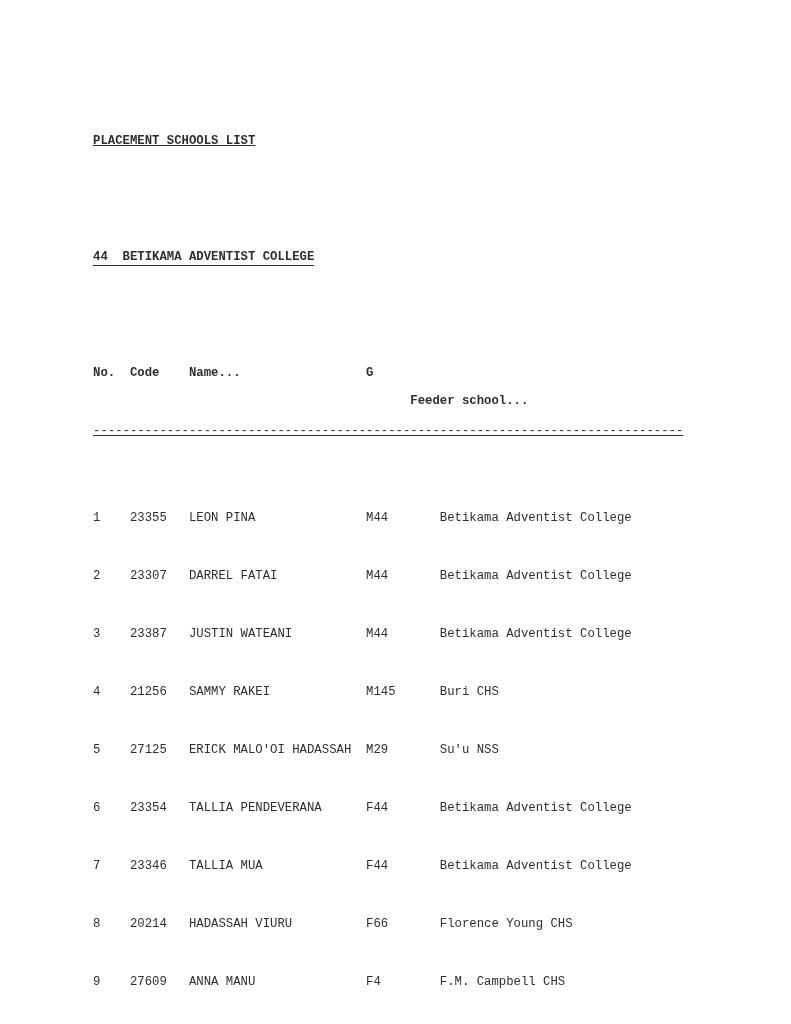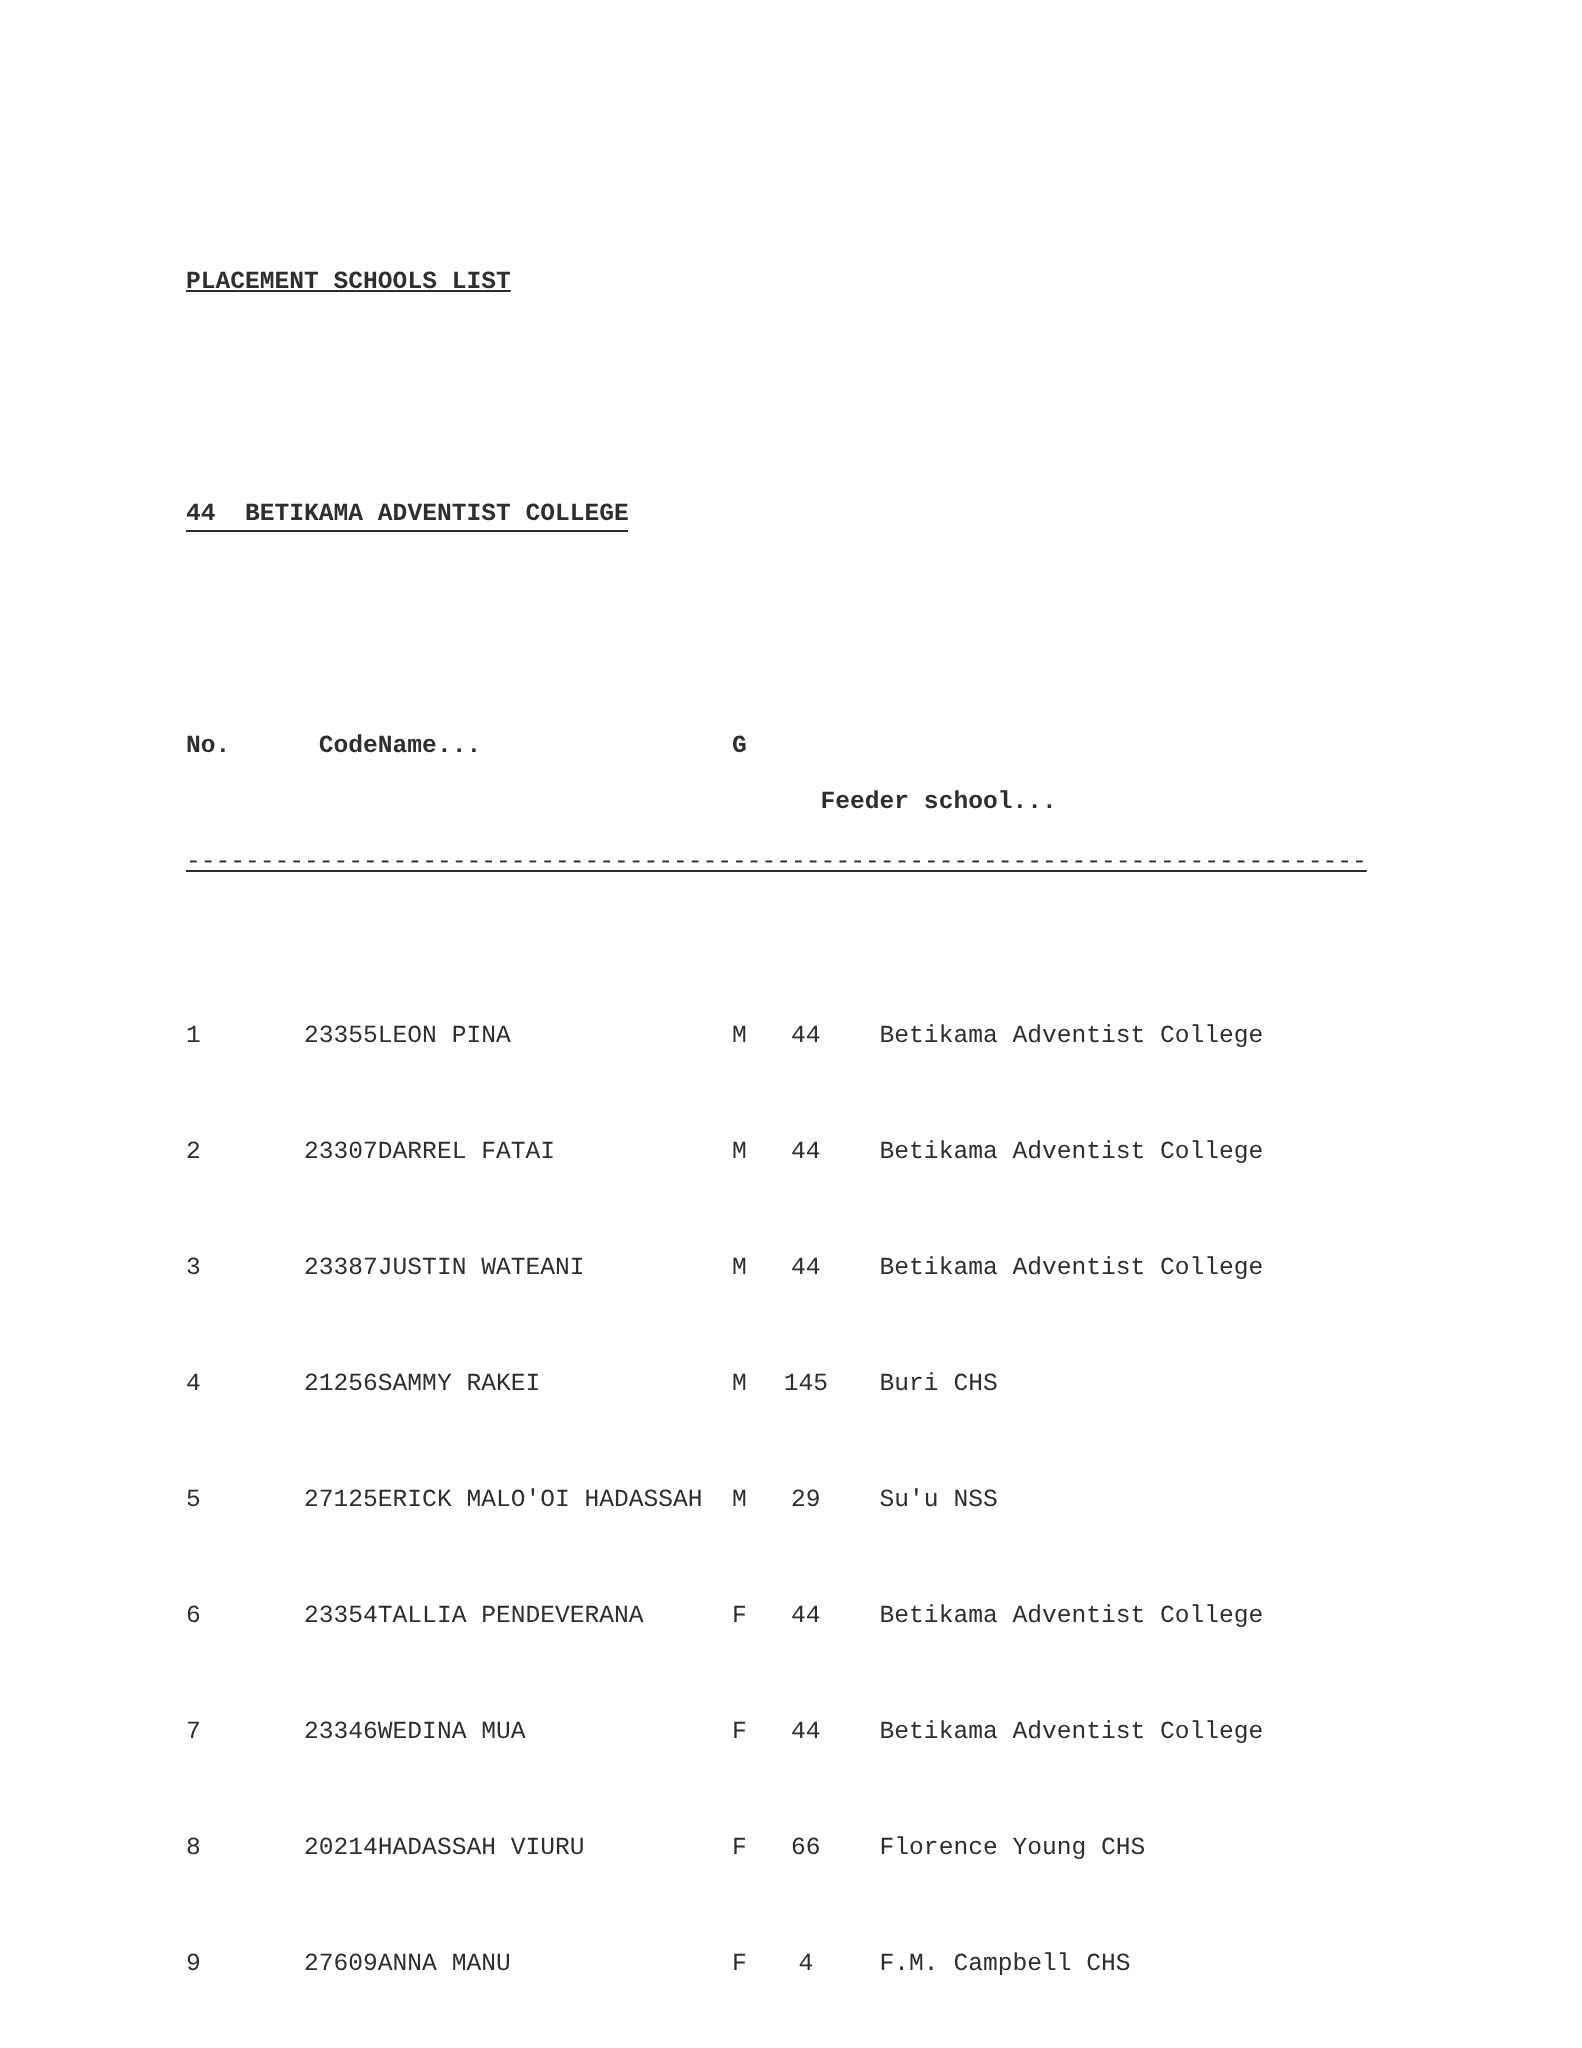--- a/index.html
+++ b/index.html
@@ -24,24 +24,24 @@
     white-space: pre;
   }
   .line { height: 14.5px; text-decoration: underline; }
   .bold { font-weight: bold; }
   .col {
     display: inline-block;
     white-space: pre;
     vertical-align: top;
   }
   .c-no     { width: 5ch; }
-  .c-code   { width: 8ch; text-align: right; }
+  .c-code   { width: 8ch; }
   .c-name   { width: 24ch; }
   .c-g      { width: 1ch; }
-  .c-fno    { width: 8ch; text-align: center; }
+  .c-fno    { width: 8ch; text-align: left; }
   .c-school { margin-left: 1ch; }
   .hdr-feeder { margin-left: 5ch; margin-top: 28px; }
   .subtitle-text {
     display: inline-block;
     font-weight: bold;
     border-bottom: 1.6px solid #2e2e2e;
     padding-bottom: 1px;
   }
 </style>
 </head>
@@ -67,21 +67,21 @@
   <div class="line"><span class="col c-no">2</span><span class="col c-code">23307</span><span class="col c-name">DARREL FATAI</span><span class="col c-g">M</span><span class="col c-fno">44</span><span class="col c-school">Betikama Adventist College</span></div>
 
   <div class="line"><span class="col c-no">3</span><span class="col c-code">23387</span><span class="col c-name">JUSTIN WATEANI</span><span class="col c-g">M</span><span class="col c-fno">44</span><span class="col c-school">Betikama Adventist College</span></div>
 
   <div class="line"><span class="col c-no">4</span><span class="col c-code">21256</span><span class="col c-name">SAMMY RAKEI</span><span class="col c-g">M</span><span class="col c-fno">145</span><span class="col c-school">Buri CHS</span></div>
 
   <div class="line"><span class="col c-no">5</span><span class="col c-code">27125</span><span class="col c-name">ERICK MALO'OI HADASSAH</span><span class="col c-g">M</span><span class="col c-fno">29</span><span class="col c-school">Su'u NSS</span></div>
 
   <div class="line"><span class="col c-no">6</span><span class="col c-code">23354</span><span class="col c-name">TALLIA PENDEVERANA</span><span class="col c-g">F</span><span class="col c-fno">44</span><span class="col c-school">Betikama Adventist College</span></div>
 
-  <div class="line"><span class="col c-no">7</span><span class="col c-code">23346</span><span class="col c-name">WEDINA MUA</span><span class="col c-g">F</span><span class="col c-fno">44</span><span class="col c-school">Betikama Adventist College</span></div>
+  <div class="line"><span class="col c-no">7</span><span class="col c-code">23346</span><span class="col c-name">TALLIA MUA</span><span class="col c-g">F</span><span class="col c-fno">44</span><span class="col c-school">Betikama Adventist College</span></div>
 
   <div class="line"><span class="col c-no">8</span><span class="col c-code">20214</span><span class="col c-name">HADASSAH VIURU</span><span class="col c-g">F</span><span class="col c-fno">66</span><span class="col c-school">Florence Young CHS</span></div>
 
   <div class="line"><span class="col c-no">9</span><span class="col c-code">27609</span><span class="col c-name">ANNA MANU</span><span class="col c-g">F</span><span class="col c-fno">4</span><span class="col c-school">F.M. Campbell CHS</span></div>
 
   
 
   
 
   

